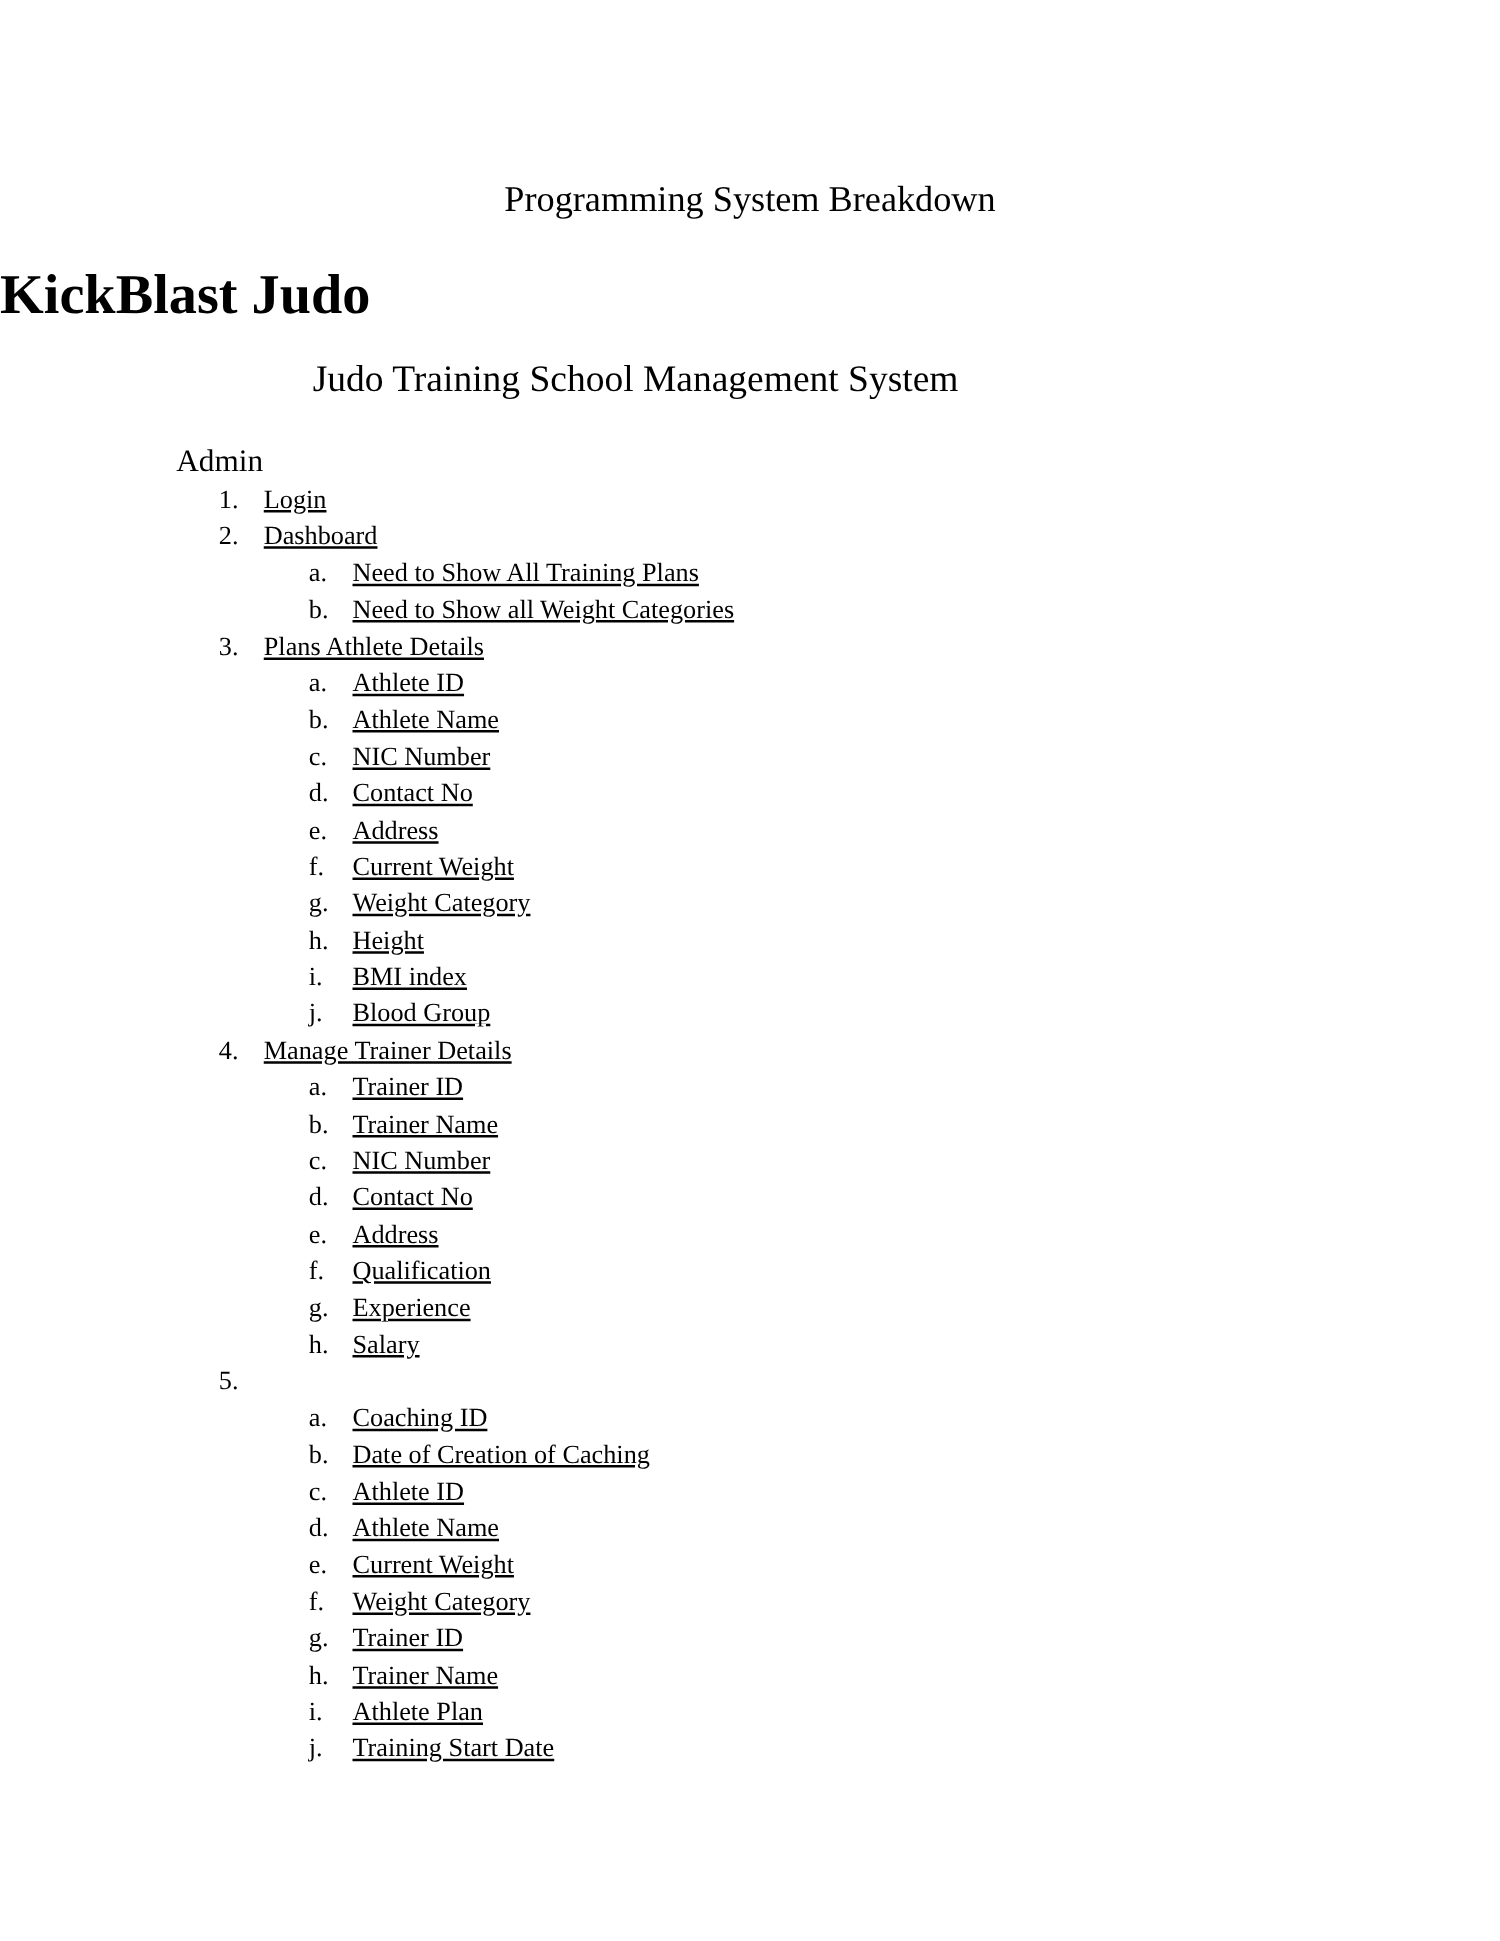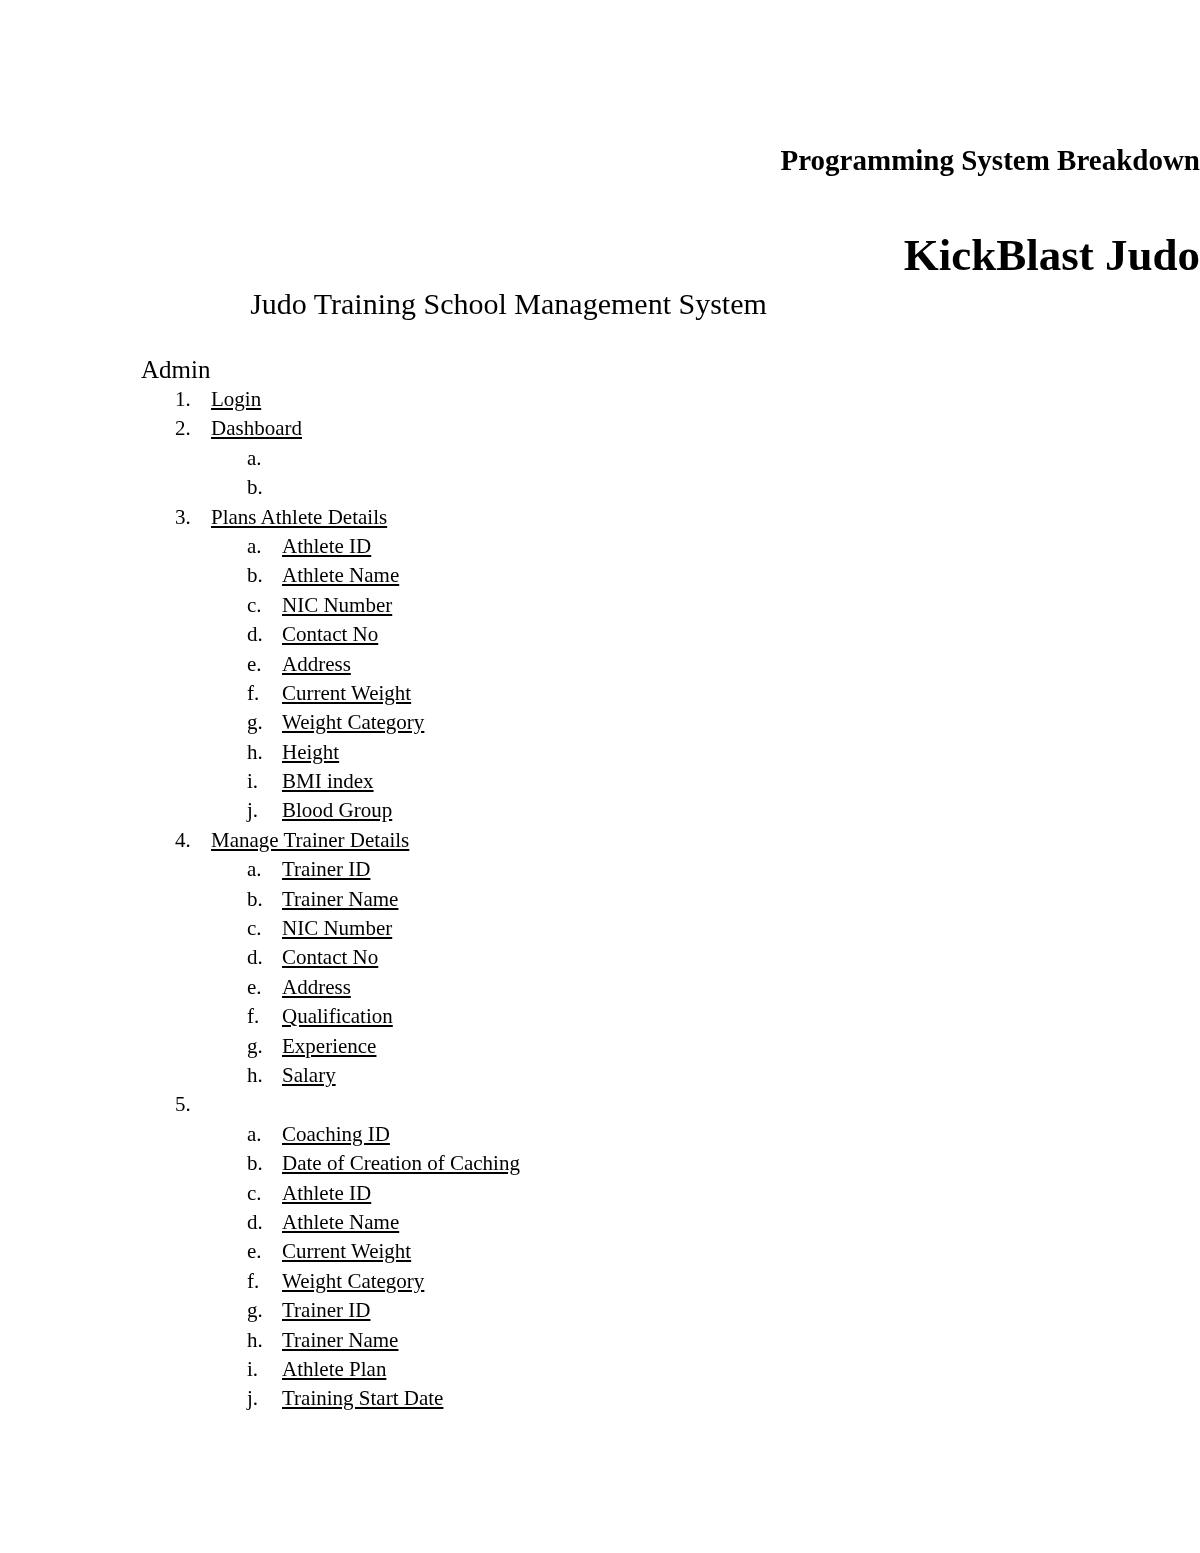--- a/index.html
+++ b/index.html
@@ -1,20 +1,20 @@
 <!DOCTYPE html>
 <html><head>
 <meta charset="utf-8">
 <style>
   html, body { margin: 0; padding: 0; background: #ffffff; }
   body { width: 1200px; height: 1553px; position: relative; overflow: hidden;
          font-family: "Liberation Serif", "DejaVu Serif", serif; color: #000; }
-  .title1 { position: absolute; left: 0; width: 1200px; top: 142px; text-align: right;
-            font-size: 29px; font-weight: bold; line-height: 36px; }
-  .title2 { position: absolute; left: 0; width: 1200px; top: 228px; text-align: right;
+  .title1 { position: absolute; left: 0; width: 1200px; top: 142px; text-align: center;
+            font-size: 29px; font-weight: normal; line-height: 36px; }
+  .title2 { position: absolute; left: 0; width: 1200px; top: 208px; text-align: left;
             font-size: 45px; font-weight: bold; line-height: 54px; }
   .title3 { position: absolute; left: 0; width: 1017px; top: 286px; text-align: center;
             font-size: 30px; line-height: 36px; }
   .section { position: absolute; left: 141px; top: 356px; font-size: 25px; line-height: 28px; }
   .list { position: absolute; left: 0; top: 385px; width: 1200px; font-size: 21px; }
   .row { position: relative; height: 29.4px; line-height: 29.4px; }
   .row .num { position: absolute; left: 175px; }
   .row .txt { position: absolute; left: 211px; white-space: nowrap; text-decoration: underline; }
   .row.sub .num { left: 247px; }
   .row.sub .txt { left: 282px; }
@@ -31,23 +31,25 @@
     <div class="row">
       <span class="num">1.</span>
       <span class="txt">Login</span>
     </div>
     <div class="row">
       <span class="num">2.</span>
       <span class="txt">Dashboard</span>
     </div>
     <div class="row sub">
       <span class="num">a.</span>
+      <span class="txt">Need to Show All Training Plans</span>
     </div>
     <div class="row sub">
       <span class="num">b.</span>
+      <span class="txt">Need to Show all Weight Categories</span>
     </div>
     <div class="row">
       <span class="num">3.</span>
       <span class="txt">Plans Athlete Details</span>
     </div>
     <div class="row sub">
       <span class="num">a.</span>
       <span class="txt">Athlete ID</span>
     </div>
     <div class="row sub">

